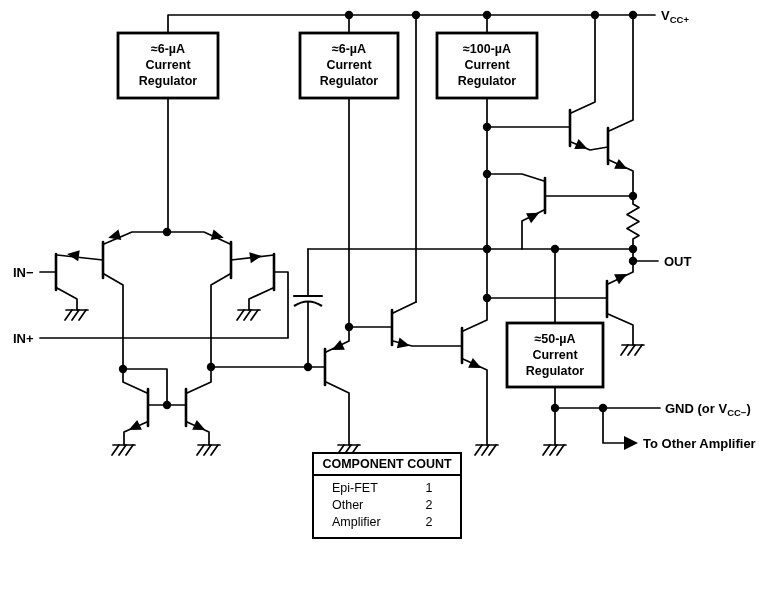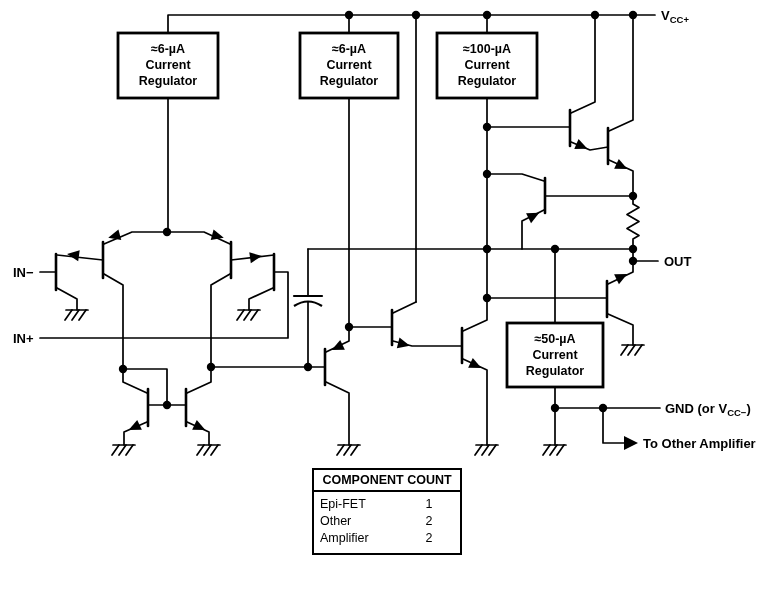--- a/index.html
+++ b/index.html
@@ -4,27 +4,27 @@
 <style>
   html,body{margin:0;padding:0;background:#ffffff;}
   .page{position:relative;width:767px;height:592px;background:#fff;overflow:hidden;
         font-family:"Liberation Sans",sans-serif;}
   svg{position:absolute;left:0;top:0;}
   svg text{fill:#000;}
   .portlabel{font-size:13px;font-weight:bold;}
   .sub{font-size:9.5px;font-weight:bold;}
   .boxtext{font-size:12.5px;font-weight:bold;text-anchor:middle;}
   
-  .ctable{position:absolute;left:312px;top:468px;width:146px;background:#fff;
+  .ctable{position:absolute;left:312px;top:452px;width:146px;background:#fff;
           border:2.5px solid #000;color:#000;}
   .ctitle{font-size:12.5px;font-weight:bold;text-align:center;line-height:20px;
           border-bottom:2px solid #000;letter-spacing:0px;}
   .crows{padding:4px 0 6px 0;}
   .crow{display:flex;line-height:17px;font-size:12.5px;}
-  .cname{flex:1;padding-left:6px;}
+  .cname{flex:1;padding-left:18px;}
   .ccount{width:34px;text-align:center;margin-right:14px;}
 </style>
 </head>
 <body>
 
 <div class="page">
 
   <svg width="767" height="592" viewBox="0 0 767 592">
 
     <g id="geo">

